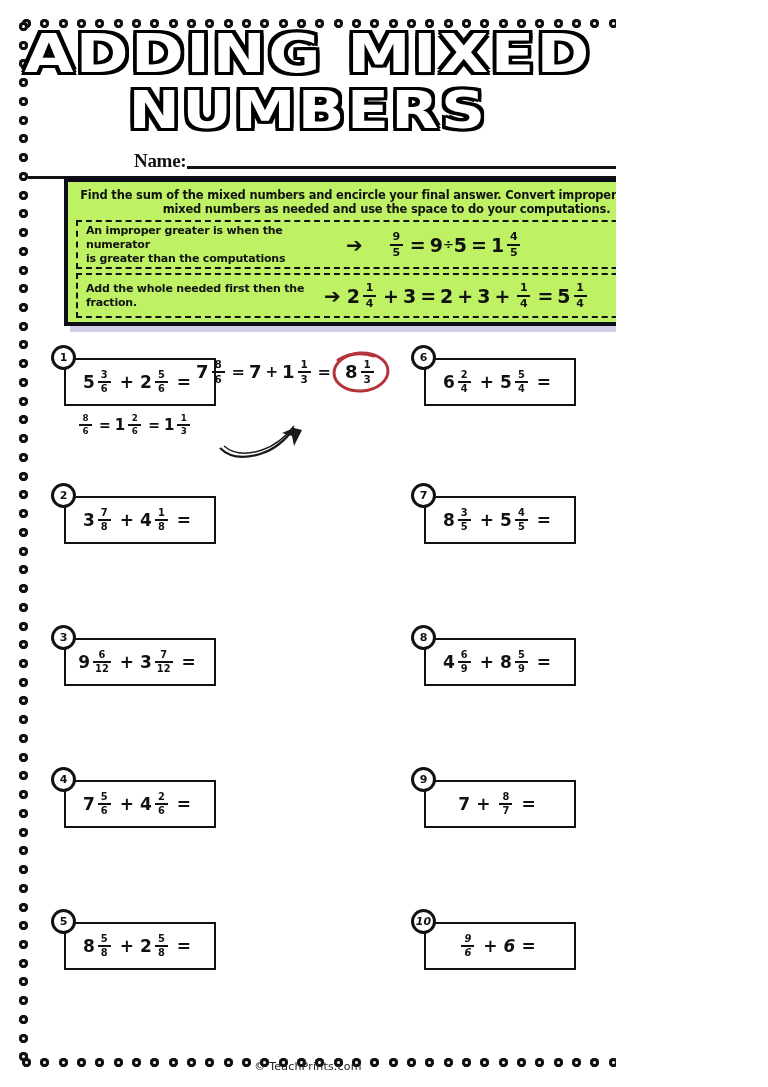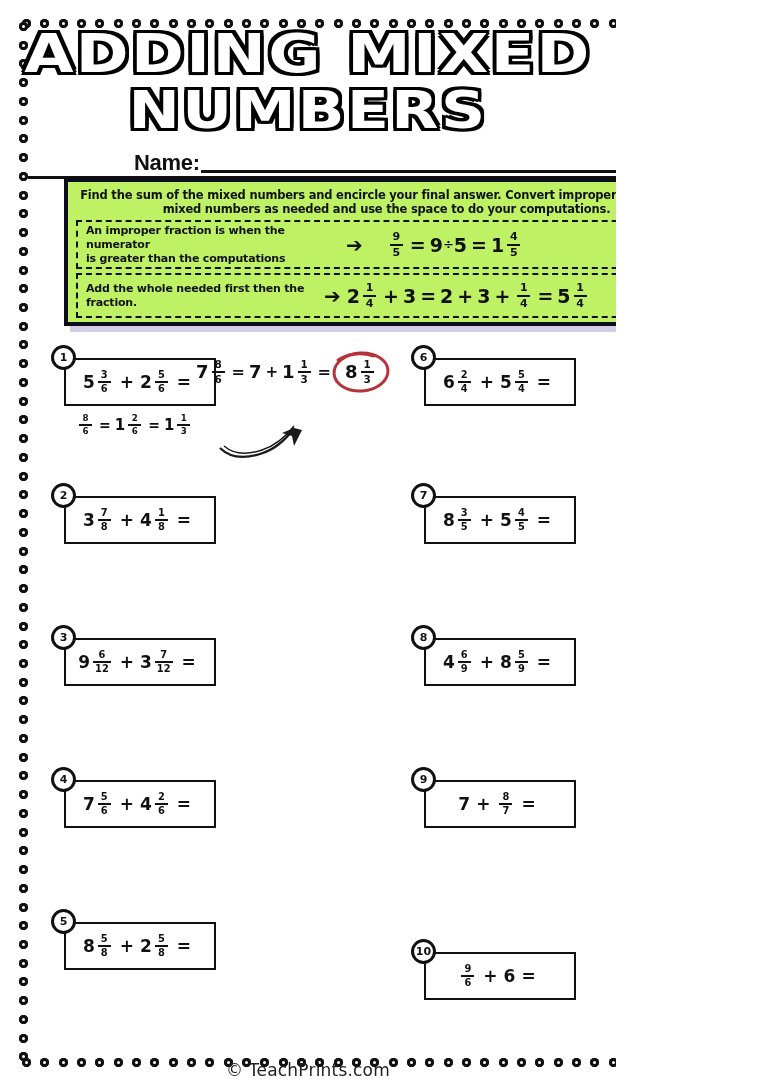--- a/index.html
+++ b/index.html
@@ -74,22 +74,22 @@
   
   .name-row {
     position: absolute;
     left: 134px;
     top: 150px;
     display: flex;
     align-items: flex-end;
     width: 520px;
   }
   .name-label {
-    font-family: Liberation Sans, sans-serif;
-    font-size: 22px;
+    font-family: Liberation Serif, serif;
+    font-size: 19px;
     font-weight: 600;
     color: #111;
     letter-spacing: -0.3px;
   }
   .name-line {
     flex: 1;
     border-bottom: 3px solid #111;
     margin-bottom: 3px;
     margin-left: 1px;
   }
@@ -261,21 +261,21 @@
     overflow: visible;
   }
 
   
   .footer {
     position: absolute;
     left: 0; right: 0;
     top: 1060px;
     text-align: center;
     font-family: "DejaVu Sans", sans-serif;
-    font-size: 17px;
+    font-size: 11px;
     color: #222;
     letter-spacing: 0.2px;
   }
 </style>
 </head>
 <body>
 
 <div class="page">
 
   <div class="dot-row dot-top" id="dots-top">
@@ -490,21 +490,21 @@
   </div>
   <div class="name-underbar"></div>
 
   <div class="instr-shadow"></div>
   <div class="instr-box">
 
     <div class="instr-head">Find the sum of the mixed numbers and encircle your final answer. Convert improper fractions to mixed numbers as needed and use the space to do your computations.</div>
 
     <div class="dashed-row r1">
       <div style="width:250px">
-        <div class="rule-text">An improper fraction is when the numerator</div>
+        <div class="rule-text">An improper greater is when the numerator</div>
         <div class="rule-text">is greater than the computations</div>
       </div>
       <span class="arrow-glyph">➔</span>
       <div class="eq big" style="margin-left:18px">
         <span class="frac">
           <span class="num">9</span>
           <span class="bar"></span>
           <span class="den">5</span>
         </span>
         <span class="op">=</span>
@@ -747,21 +747,21 @@
             <span class="op">+</span>
             <span class="frac">
               <span class="num">8</span>
               <span class="bar"></span>
               <span class="den">7</span>
             </span>
             <span class="op">=</span>
           </div>
         </div>
       </div>
-      <div class="prob" style="left: 412px; top: 604px;">
+      <div class="prob" style="left: 412px; top: 574px; font-style: italic;">
         <div class="prob-badge">10</div>
         <div class="prob-box">
           <div class="eq">
             <span class="frac">
               <span class="num">9</span>
               <span class="bar"></span>
               <span class="den">6</span>
             </span>
             <span class="op">+</span>
             <span class="whole">6</span>

